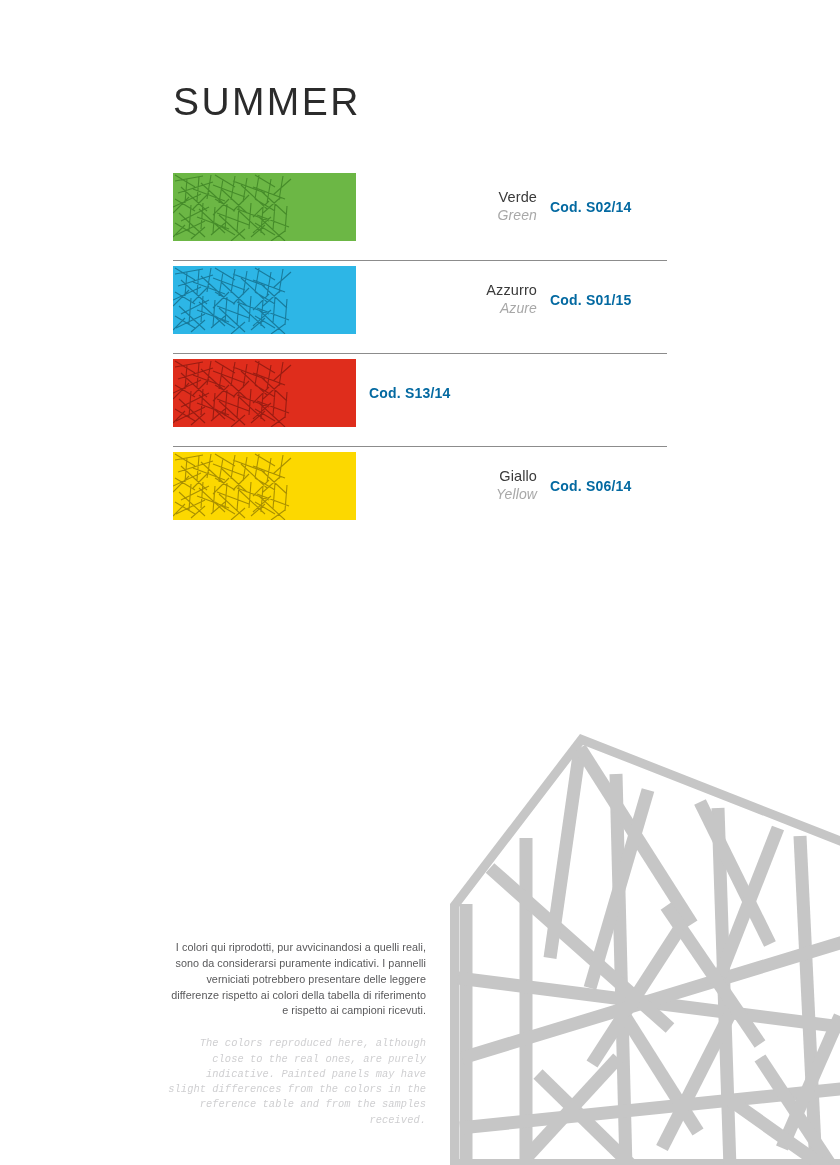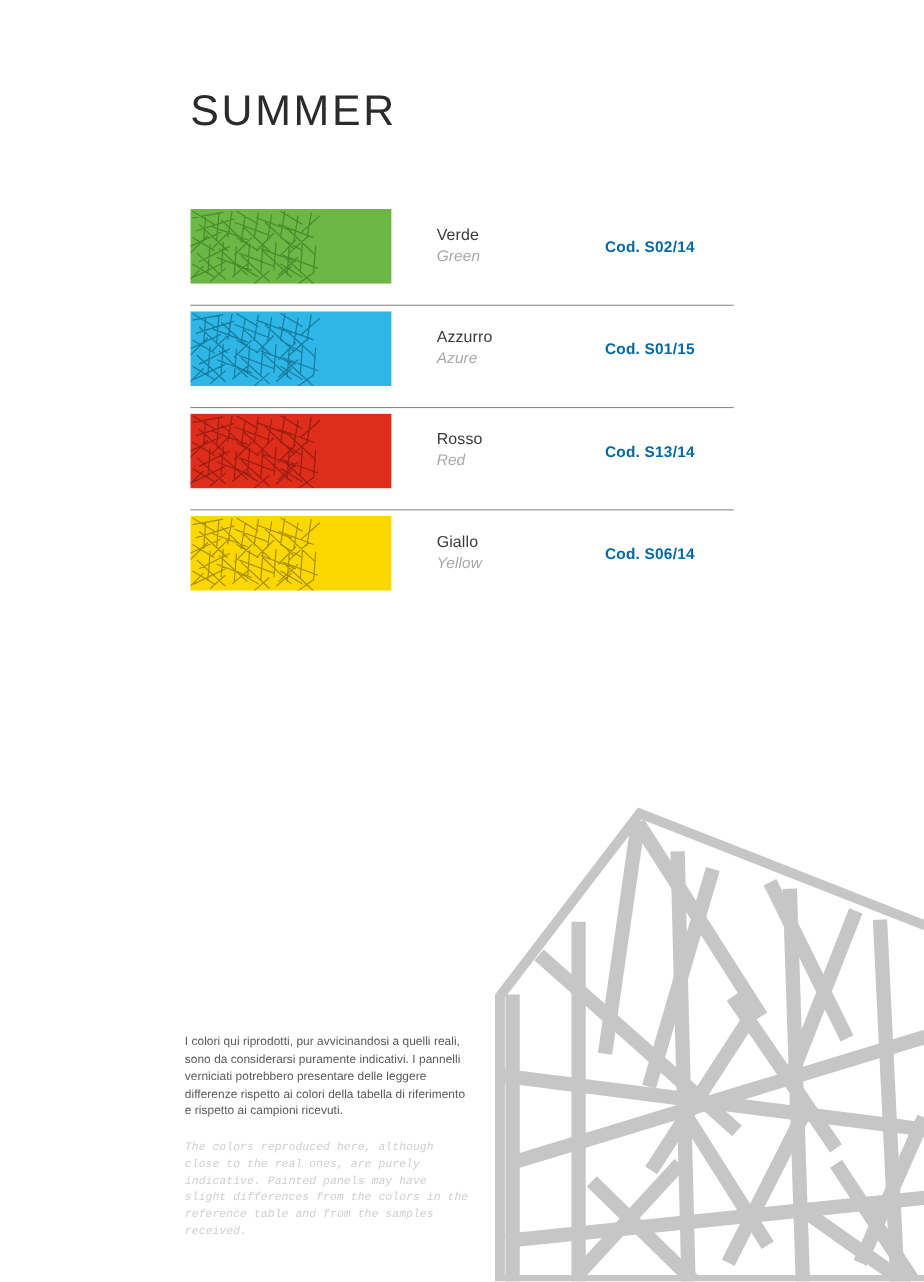--- a/index.html
+++ b/index.html
@@ -11,20 +11,21 @@
     font-family: "Liberation Sans", sans-serif;
     -webkit-font-smoothing: antialiased;
   }
 
   .page {
     position: relative;
     width: 840px;
     height: 1165px;
     background: #ffffff;
     overflow: hidden;
+    text-align: right;
   }
 
   
   .deco {
     position: absolute;
     left: 430px;
     top: 728px;
     width: 420px;
     height: 440px;
     pointer-events: none;
@@ -41,21 +42,21 @@
     letter-spacing: 2.4px;
     color: #2b2b2b;
     line-height: 1;
     white-space: nowrap;
   }
 
   
   .table {
     position: absolute;
     left: 173px;
-    top: 185px;
+    top: 168px;
     width: 494px;
   }
   .row {
     position: relative;
     height: 93px;
   }
   .row-inner {
     display: flex;
     align-items: center;
     height: 77px;
@@ -291,24 +292,20 @@
                          M36 20 L20 36 M56 26 L40 42 M76 22 L60 38 M96 28 L80 44
                          M12 52 L0 64 M32 54 L18 66 M52 50 L38 62 M72 56 L58 68
                          M92 52 L78 64 M112 58 L98 68
                          M2 2 L22 14 M42 2 L62 14 M82 2 L102 14
                          M2 26 L22 38 M42 26 L62 38 M82 26 L102 38
                          M2 50 L22 62 M42 50 L62 62 M82 50 L102 62"></path>
               </g>
             </svg>
           </div>
         </div>
-        <div class="names">
-          <div class="name-it">Rosso</div>
-          <div class="name-en">Red</div>
-        </div>
         <div class="code">Cod. S13/14</div>
       </div>
       <div class="divider"></div>
     </div>
 
 
     <div class="row">
       <div class="row-inner">
         <div class="swatch">
           <div class="flat" style="background: rgb(252, 216, 0);"></div>

